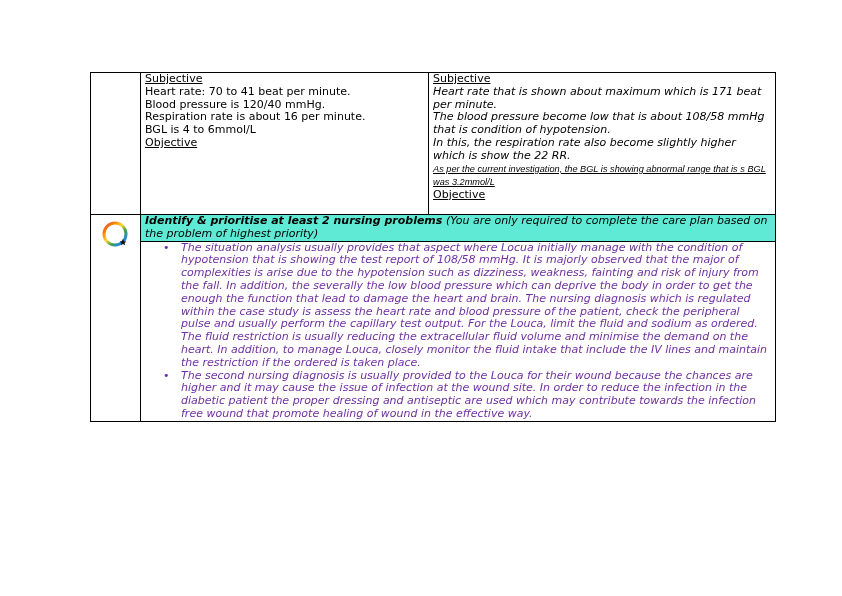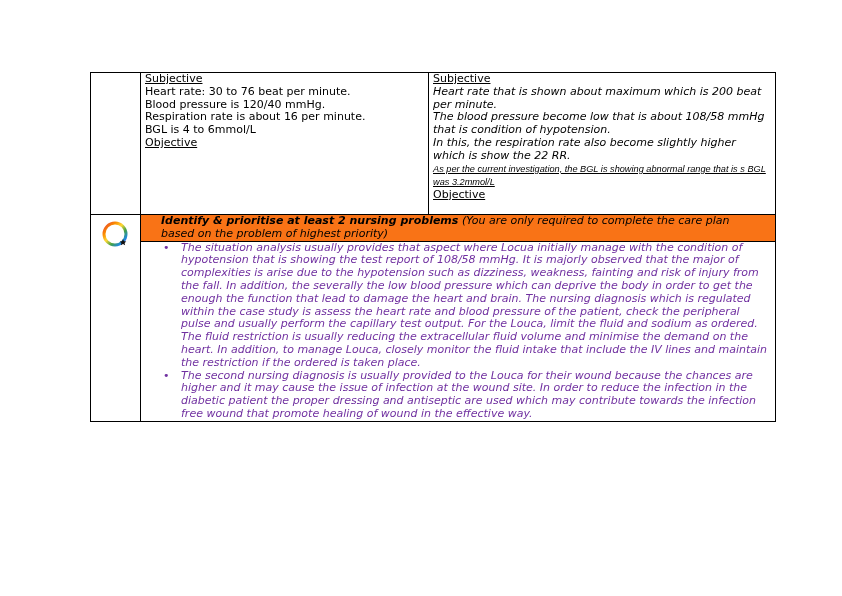--- a/index.html
+++ b/index.html
@@ -8,21 +8,21 @@
   table.care { position: absolute; left: 86px; top: 72px; width: 685px; border-collapse: collapse; table-layout: fixed; }
   table.care td { border: 1px solid #000; vertical-align: top; padding: 0; }
   col.c1 { width: 50px; }
   col.c2 { width: 288px; }
   col.c3 { width: 347px; }
   .cell { padding: 0 4px 0 4px; font-size: 11px; line-height: 12.8px; }
   .r1 { height: 142px; }
   .u { text-decoration: underline; }
   .it { font-style: italic; }
   .small { font-family: "Liberation Sans", sans-serif; font-size: 9.2px; line-height: 13px; font-style: italic; text-decoration: underline; }
-  .hdr { background: #f97316; border-bottom: 1px solid #000; padding: 0 20px; font-size: 11px; line-height: 12.8px; }
+  .hdr { background: #5eead4; border-bottom: 1px solid #000; padding: 0 4px; font-size: 11px; line-height: 12.8px; }
   .hdr b { font-weight: bold; font-style: italic; }
   .purple { color: #7030a0; }
   ul.bul { margin: 0; padding: 0 6px 0 40px; font-size: 11px; line-height: 12.8px; font-style: italic; }
   ul.bul li { margin: 0; padding: 0; list-style: none; position: relative; }
   ul.bul li .dot { position: absolute; left: -18px; top: 0; font-style: normal; }
   .icon-cell { position: relative; }
   .logo { position: absolute; left: 10px; top: 5px; width: 28px; height: 28px; }
 </style>
 </head>
 <body>
@@ -33,31 +33,31 @@
         <col class="c1">
         <col class="c2">
         <col class="c3">
       </colgroup>
     <tbody>
         <tr class="r1">
       <td></td>
       <td>
         <div class="cell">
           <div class="u">Subjective</div>
-          <div>Heart rate: 30 to 76 beat per minute.</div>
+          <div>Heart rate: 70 to 41 beat per minute.</div>
           <div>Blood pressure is 120/40 mmHg.</div>
           <div>Respiration rate is about 16 per minute.</div>
           <div>BGL is 4 to 6mmol/L</div>
           <div class="u">Objective</div>
         </div>
       </td>
       <td>
         <div class="cell">
           <div class="u">Subjective</div>
-          <div class="it">Heart rate that is shown about maximum which is 200 beat per minute.</div>
+          <div class="it">Heart rate that is shown about maximum which is 171 beat per minute.</div>
           <div class="it">The blood pressure become low that is about 108/58 mmHg that is condition of hypotension.</div>
           <div class="it">In this, the respiration rate also become slightly higher which is show the 22 RR.</div>
           <div class="small">As per the current investigation, the BGL is showing abnormal range that is s BGL was 3.2mmol/L</div>
           <div class="u">Objective</div>
           <div style="height:6px"></div>
         </div>
       </td>
     </tr>
     <tr>
       <td class="icon-cell">

